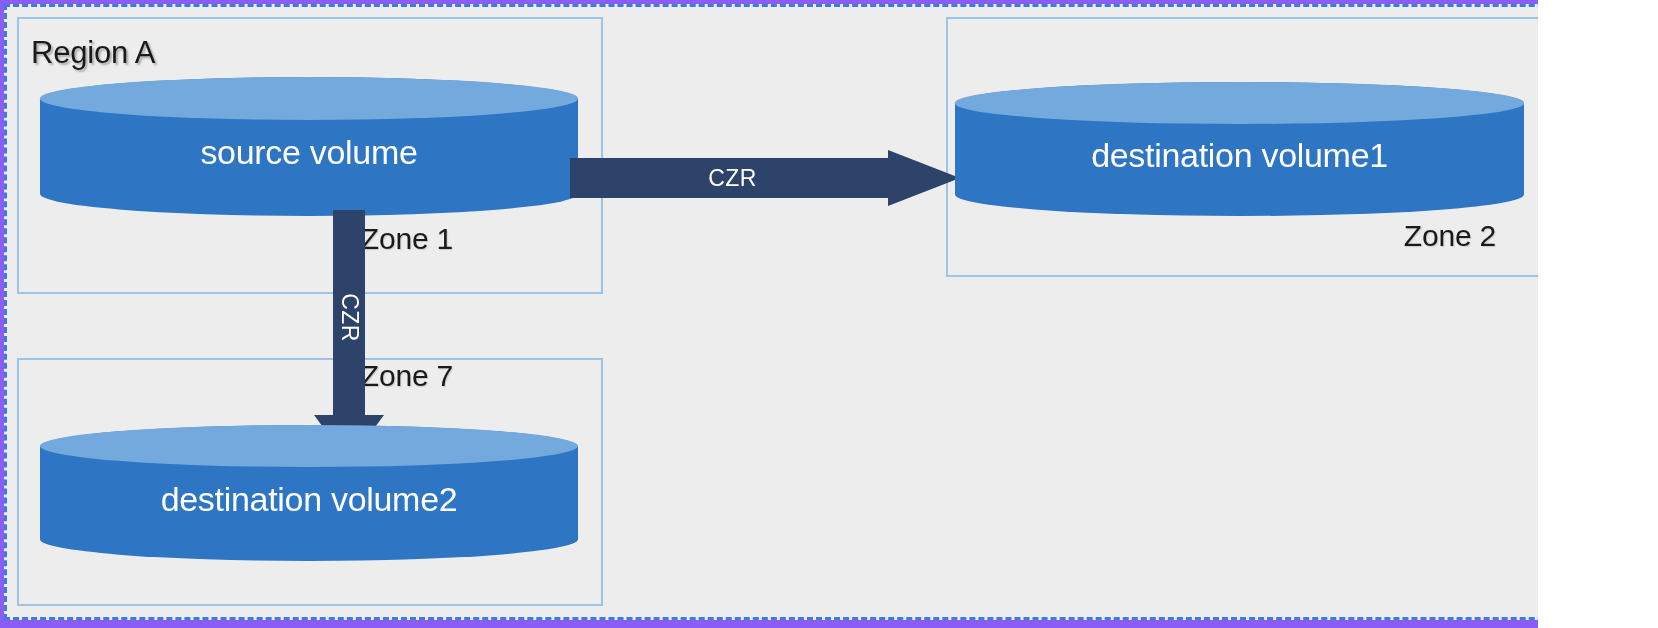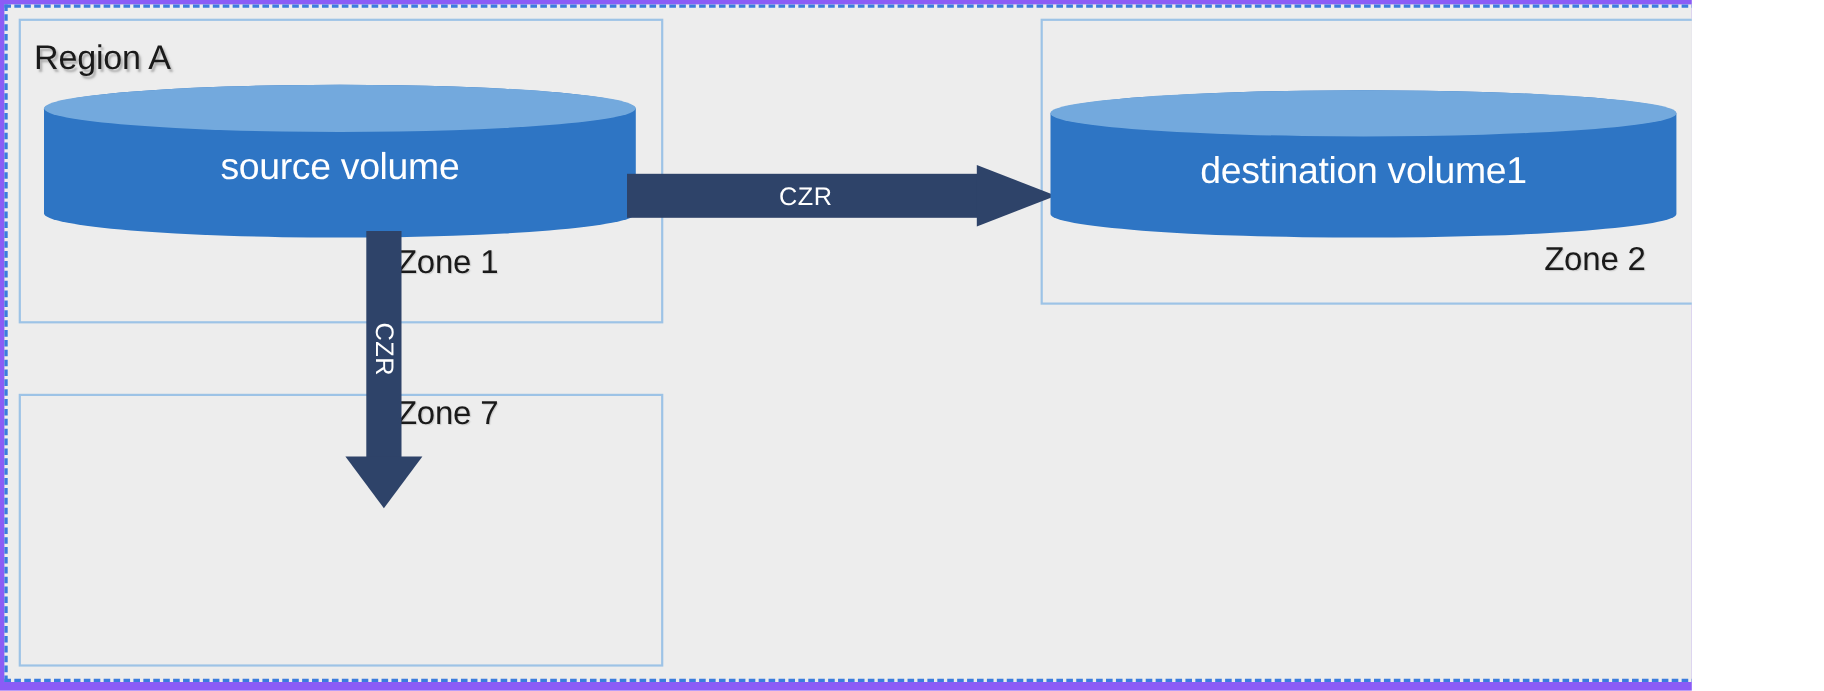--- a/index.html
+++ b/index.html
@@ -228,14 +228,19 @@
   </div>
 
   <div class="arrow-v">
     <div class="arrow-v-stem"></div>
     <div class="arrow-v-head"></div>
     <div class="arrow-v-label">
       <span>CZR</span>
     </div>
   </div>
 
+  <div class="cylinder" id="destination-volume2">
+    <div class="cyl-body"></div>
+    <div class="cyl-top"></div>
+    <div class="cyl-label">destination volume2</div>
+  </div>
 
 </div>
 
 </body></html>

